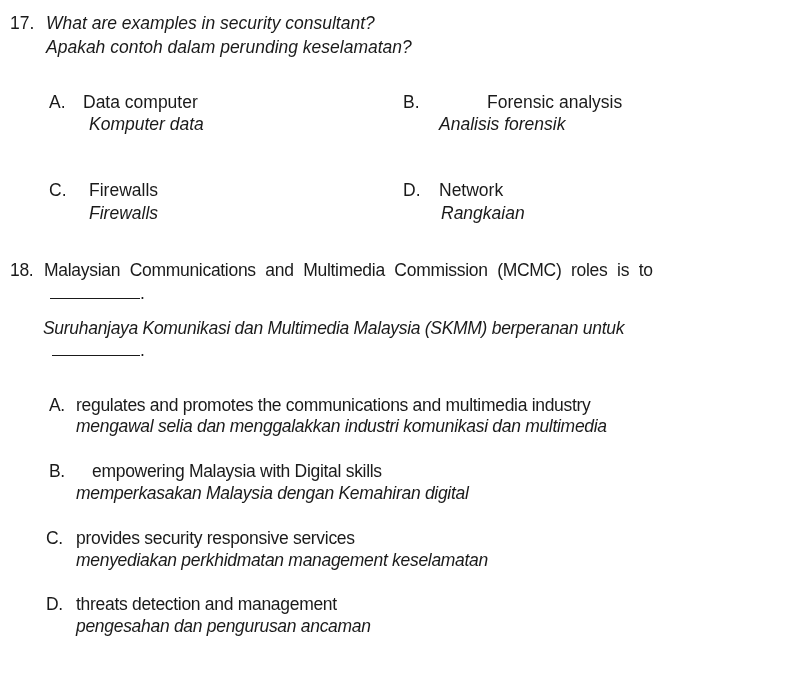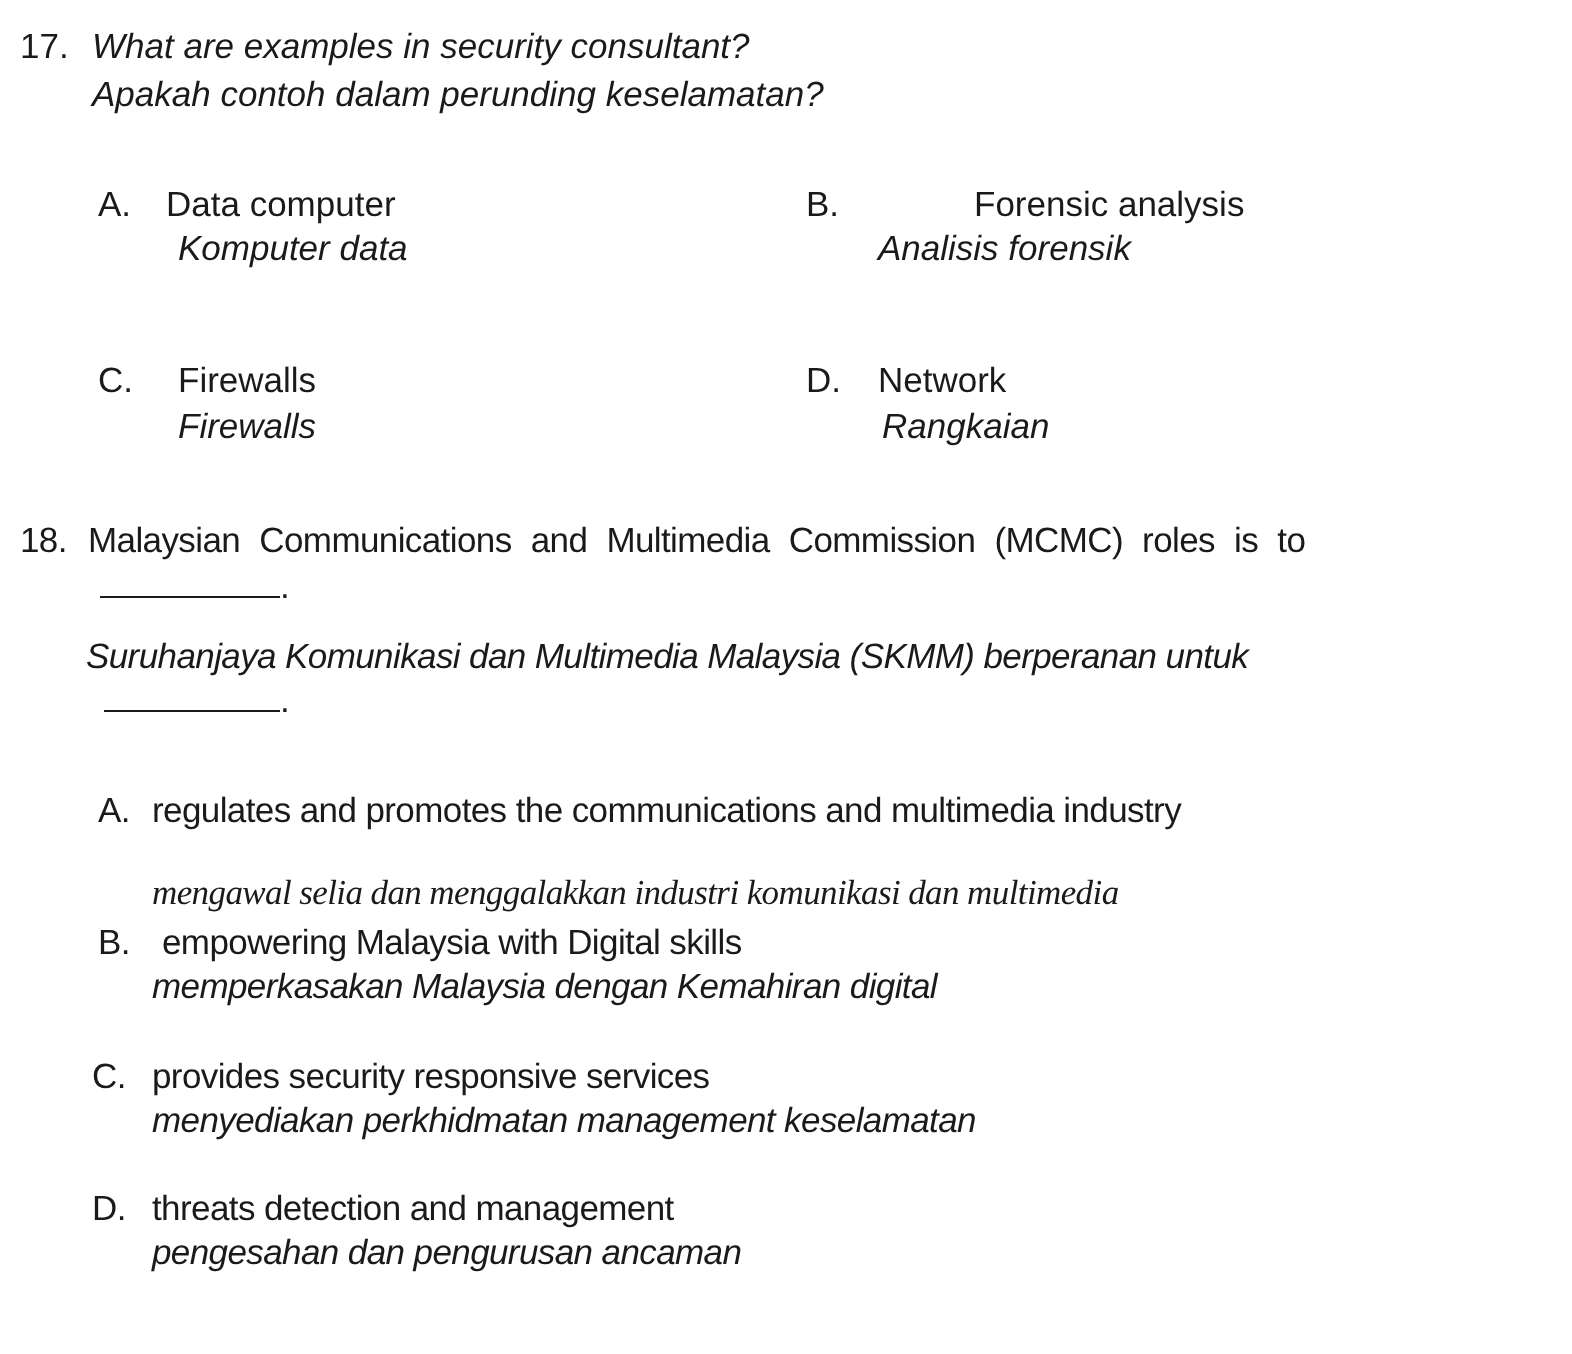--- a/index.html
+++ b/index.html
@@ -70,26 +70,26 @@
 
   <span class="abs q18 it" style="left:43px; top:318px;">Suruhanjaya Komunikasi dan Multimedia Malaysia (SKMM) berperanan untuk</span>
 
   <div class="abs" style="left:52px; top:340px;">
     <span class="blank" style="width:88px;"></span><span class="q18">.</span>
   </div>
 
   <div>
     <span class="abs q18" style="left:49px; top:395px;">A.</span>
     <span class="abs q18" style="left:76px; top:395px;">regulates and promotes the communications and multimedia  industry</span>
-    <span class="abs q18 it" style="left:76px; top:436px;font-family:Liberation Serif, serif;">mengawal selia dan menggalakkan industri komunikasi dan multimedia</span>
+    <span class="abs q18 it" style="left:76px; top:416px;">mengawal selia dan menggalakkan industri komunikasi dan multimedia</span>
   </div>
 
   <div>
     <span class="abs q18" style="left:49px; top:461px;">B.</span>
-    <span class="abs q18" style="left:81px; top:461px;">empowering Malaysia with Digital skills</span>
+    <span class="abs q18" style="left:92px; top:461px;">empowering Malaysia with Digital skills</span>
     <span class="abs q18 it" style="left:76px; top:483px;">memperkasakan Malaysia dengan Kemahiran digital</span>
   </div>
 
   <div>
     <span class="abs q18" style="left:46px; top:528px;">C.</span>
     <span class="abs q18" style="left:76px; top:528px;">provides security responsive services</span>
     <span class="abs q18 it" style="left:76px; top:550px;">menyediakan perkhidmatan management keselamatan</span>
   </div>
 
   <div>

